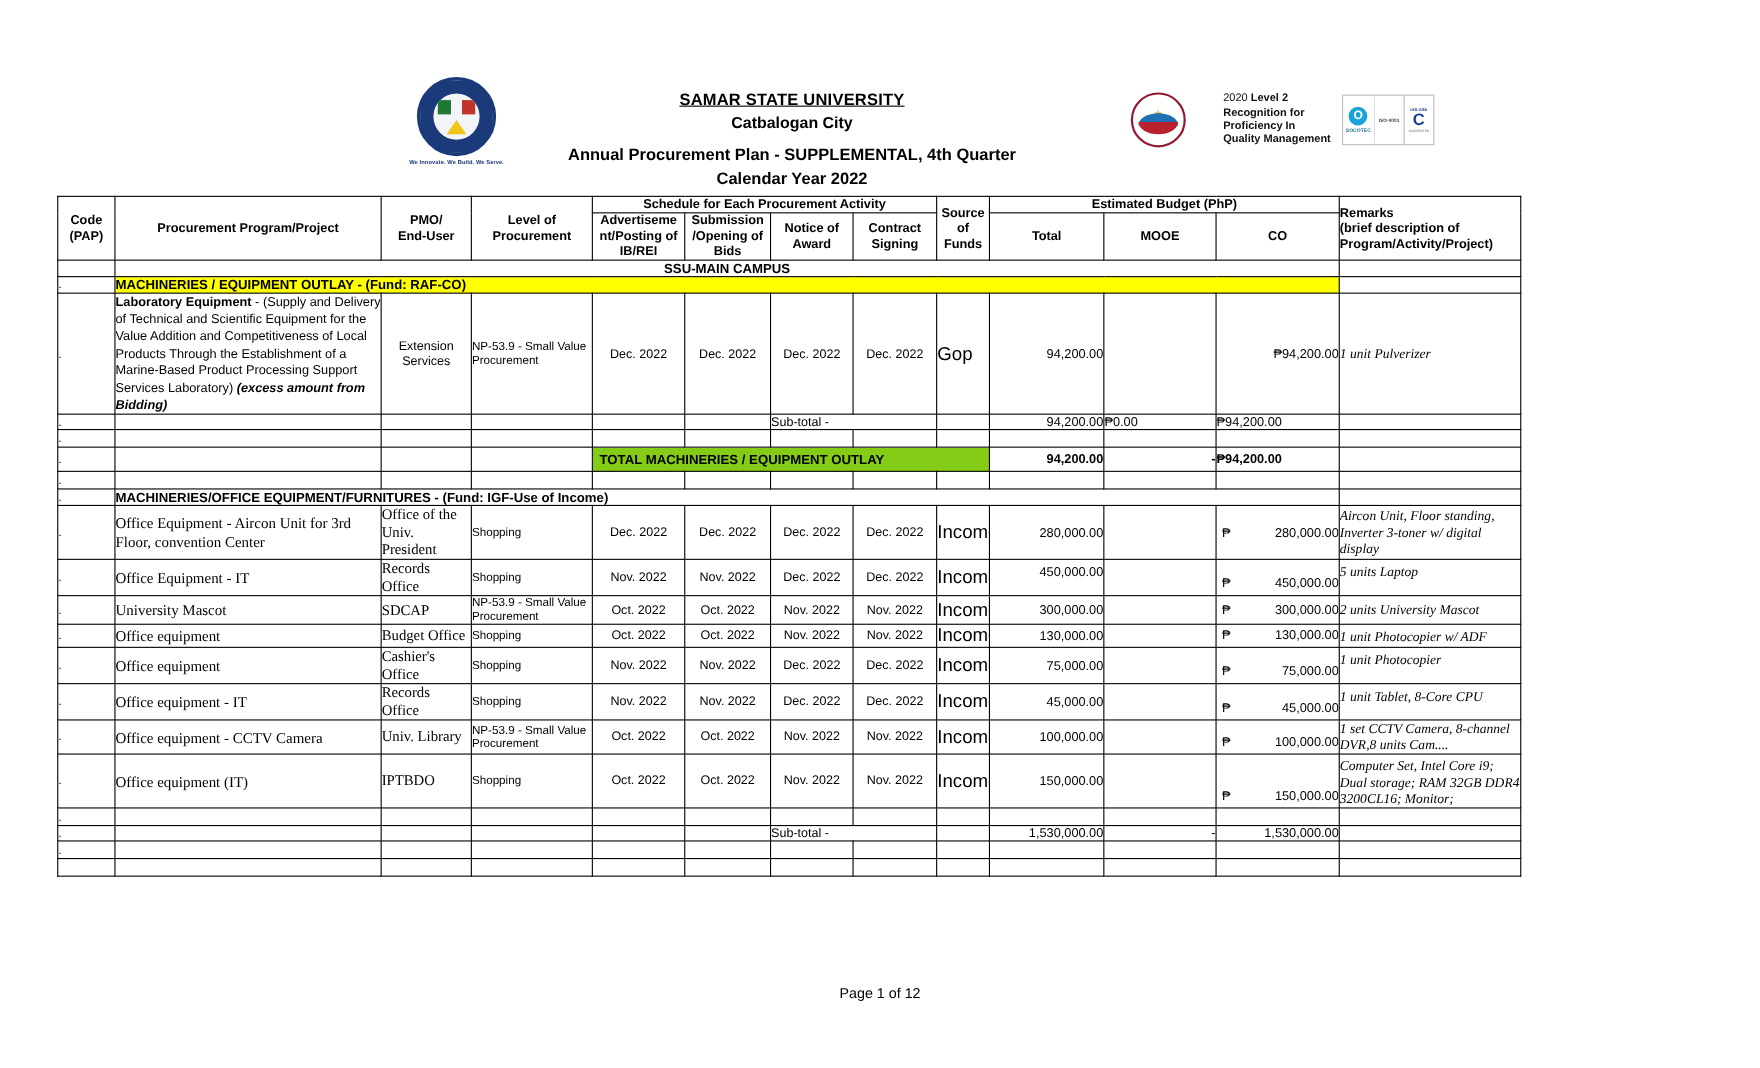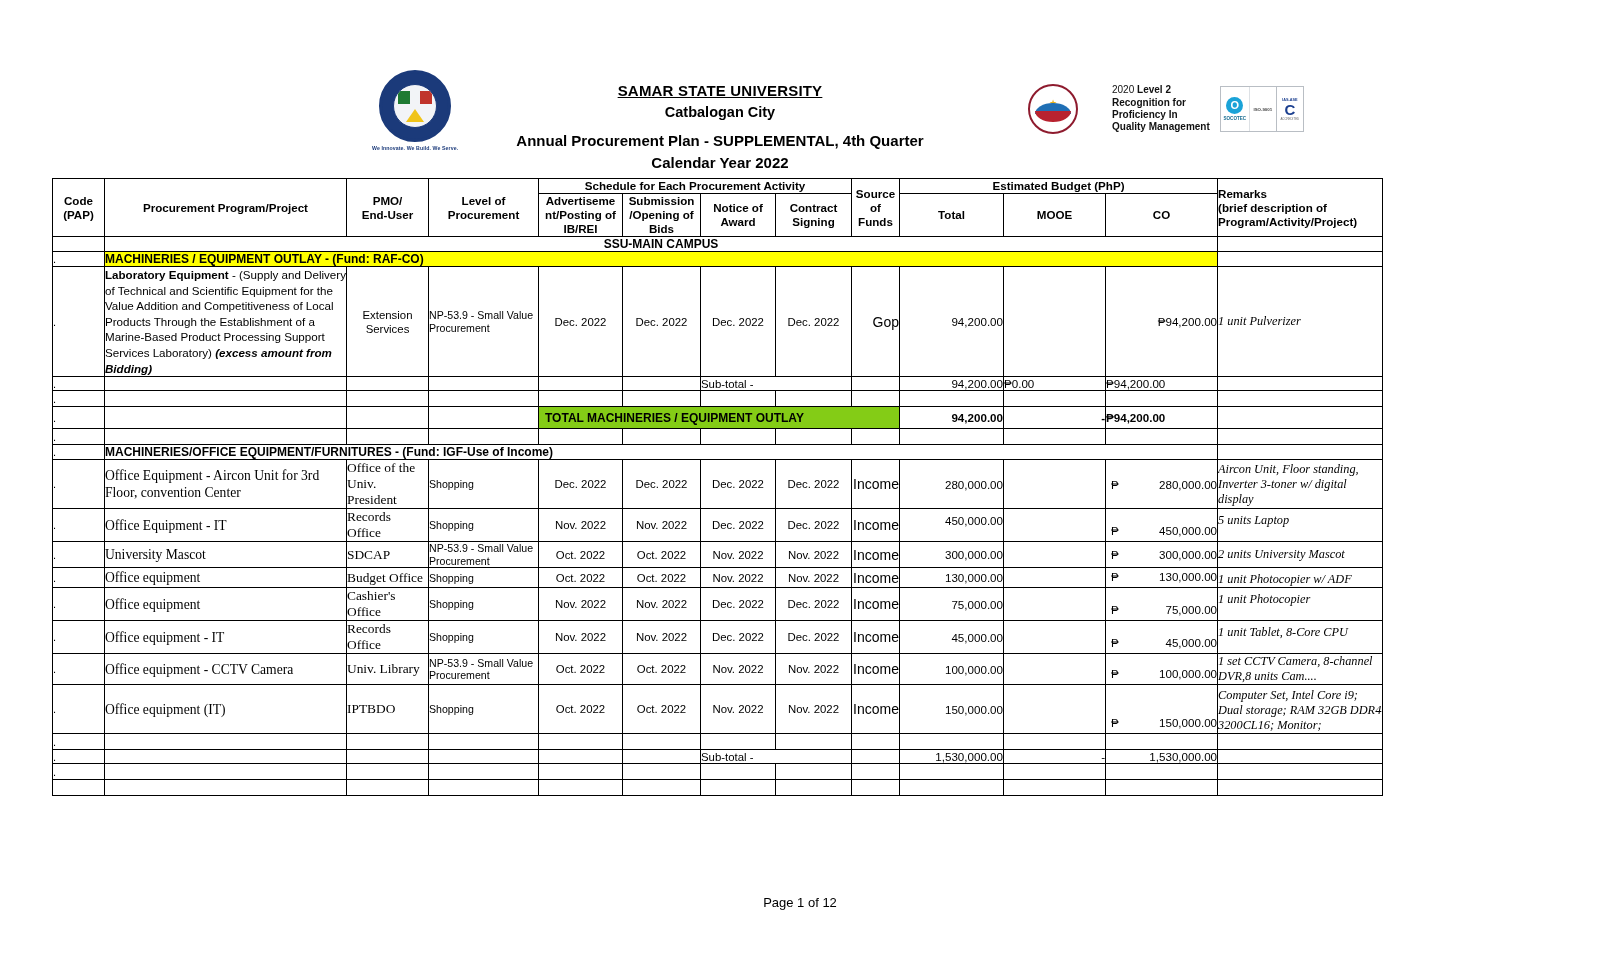--- a/index.html
+++ b/index.html
@@ -255,22 +255,22 @@
     font-size: 10.6px;
     line-height: 12.6px;
     padding: 2px 3px;
   }
   .cell-date {
     font-size: 11.4px;
     text-align: center;
     padding: 2px 2px;
   }
   .cell-src {
-    font-size: 14px;
-    text-align: right;
+    font-size: 17px;
+    text-align: left;
     padding: 2px 2px;
   }
   .cell-num {
     font-size: 11.6px;
     text-align: right;
     padding: 2px 7px 2px 2px;
   }
   .cell-num-l {
     font-size: 11.6px;
     text-align: left;

